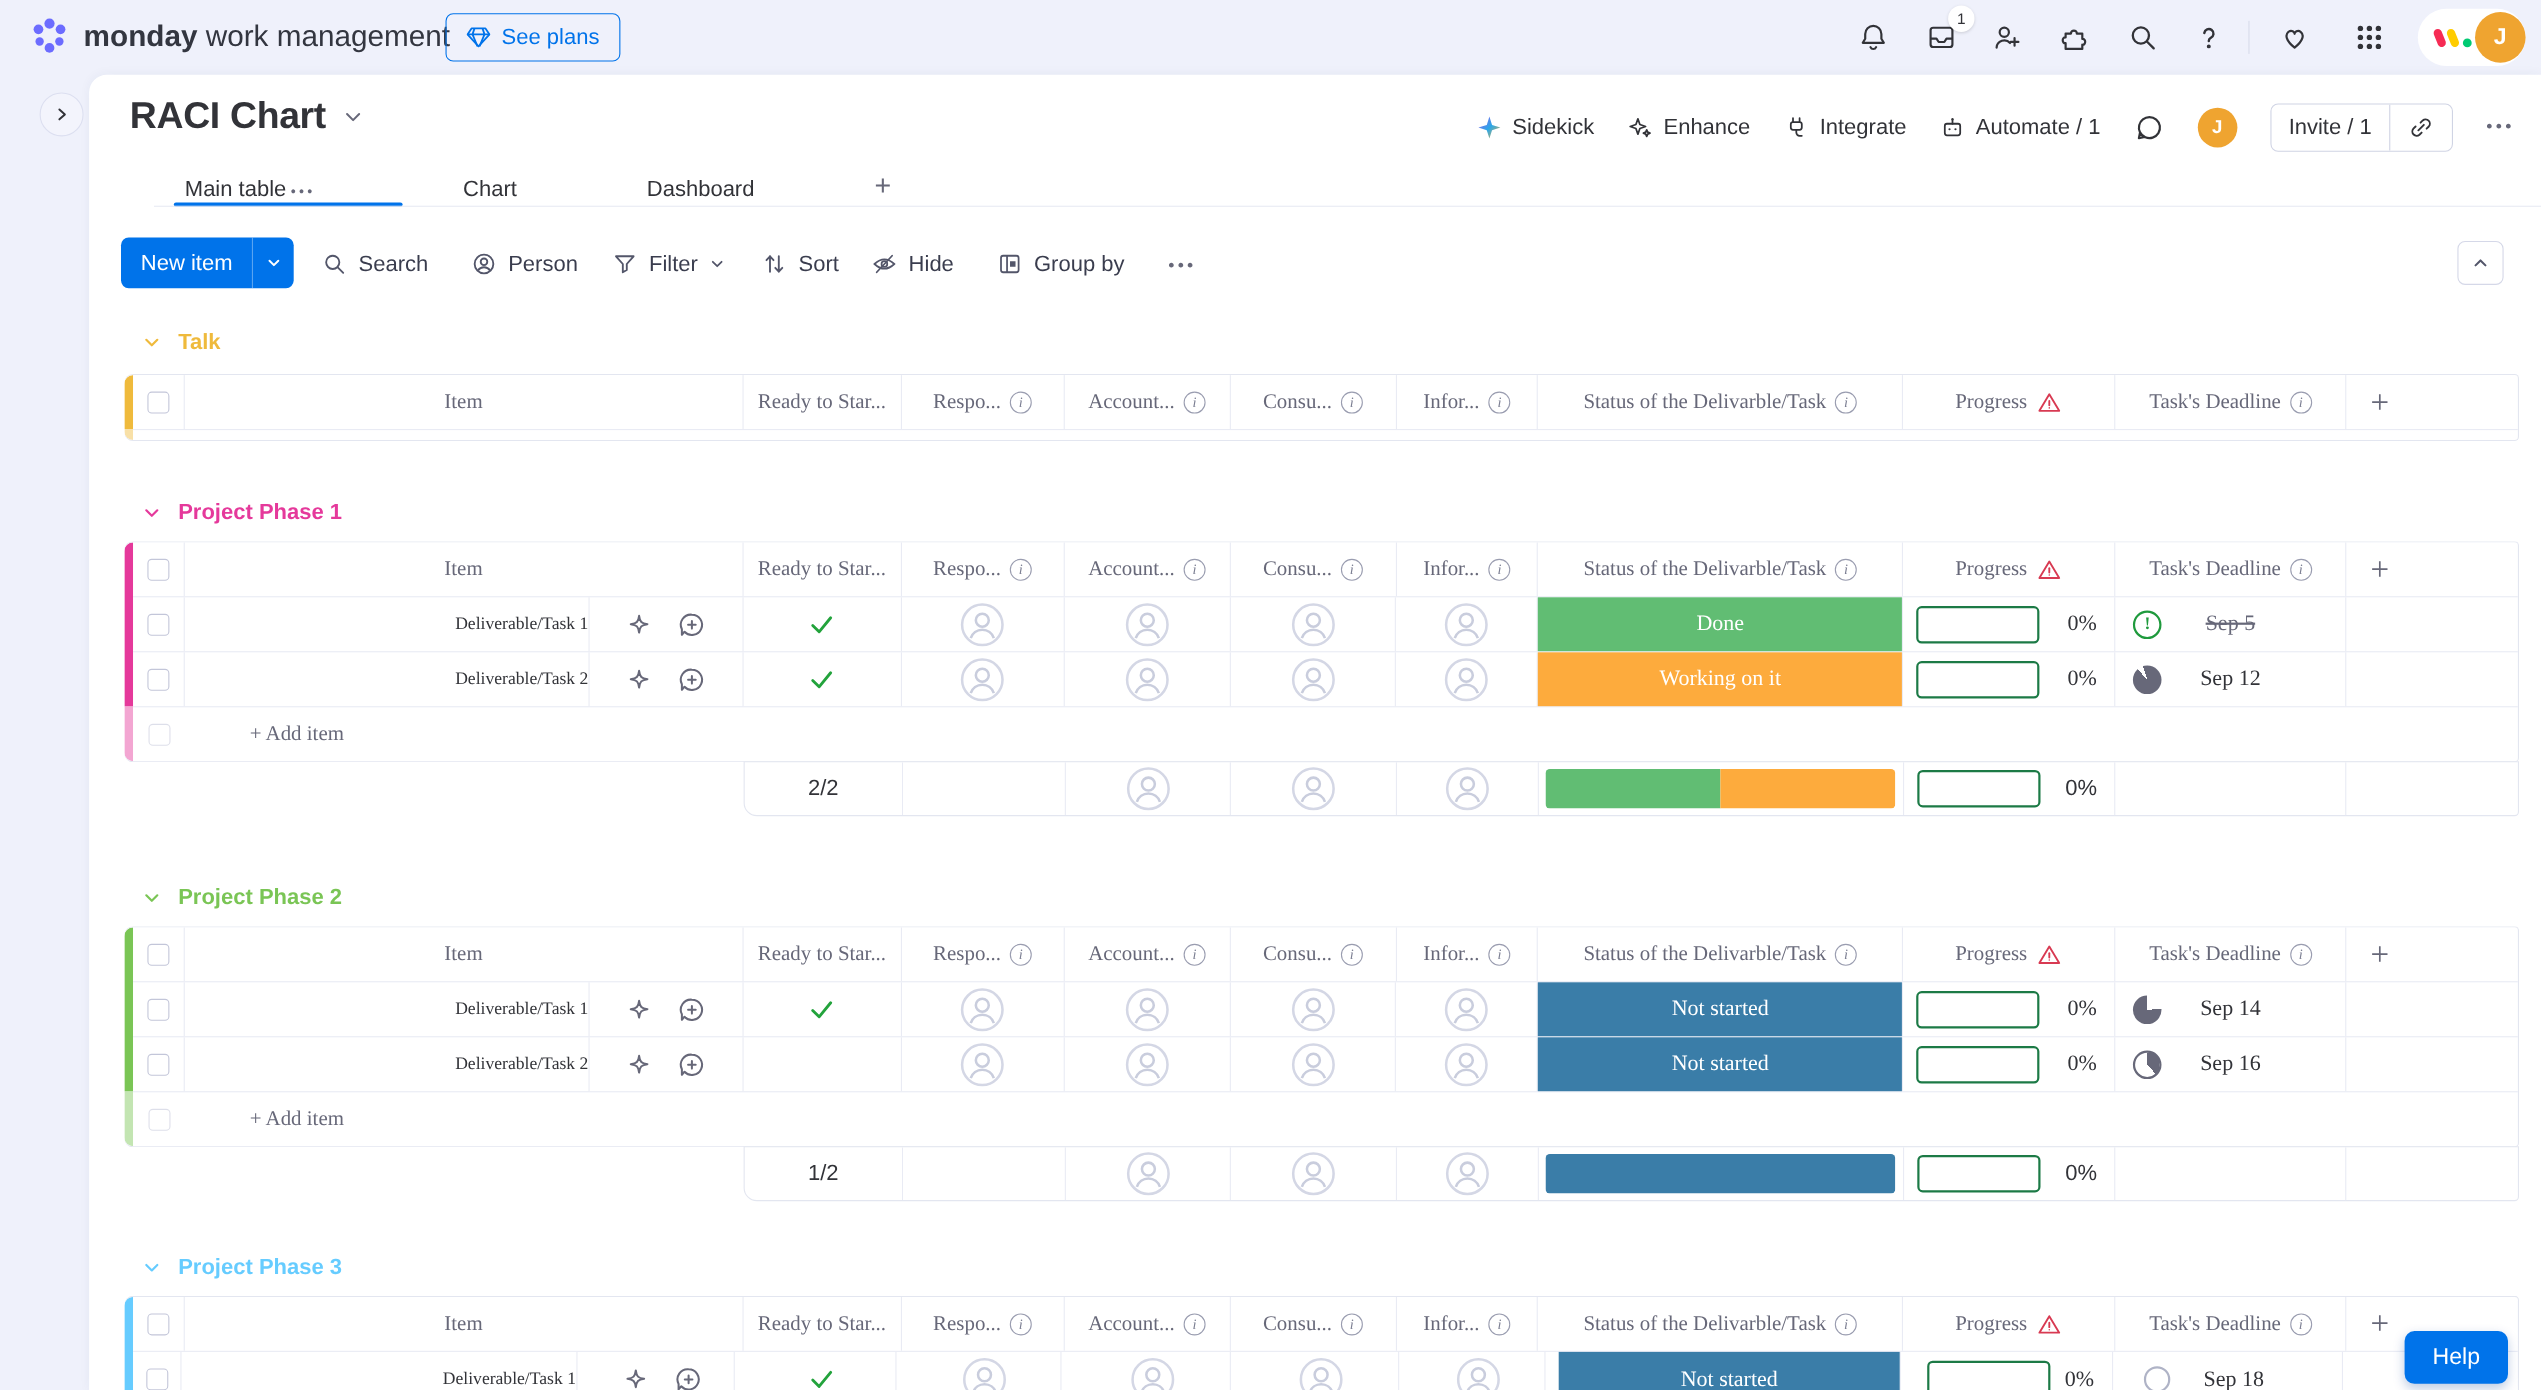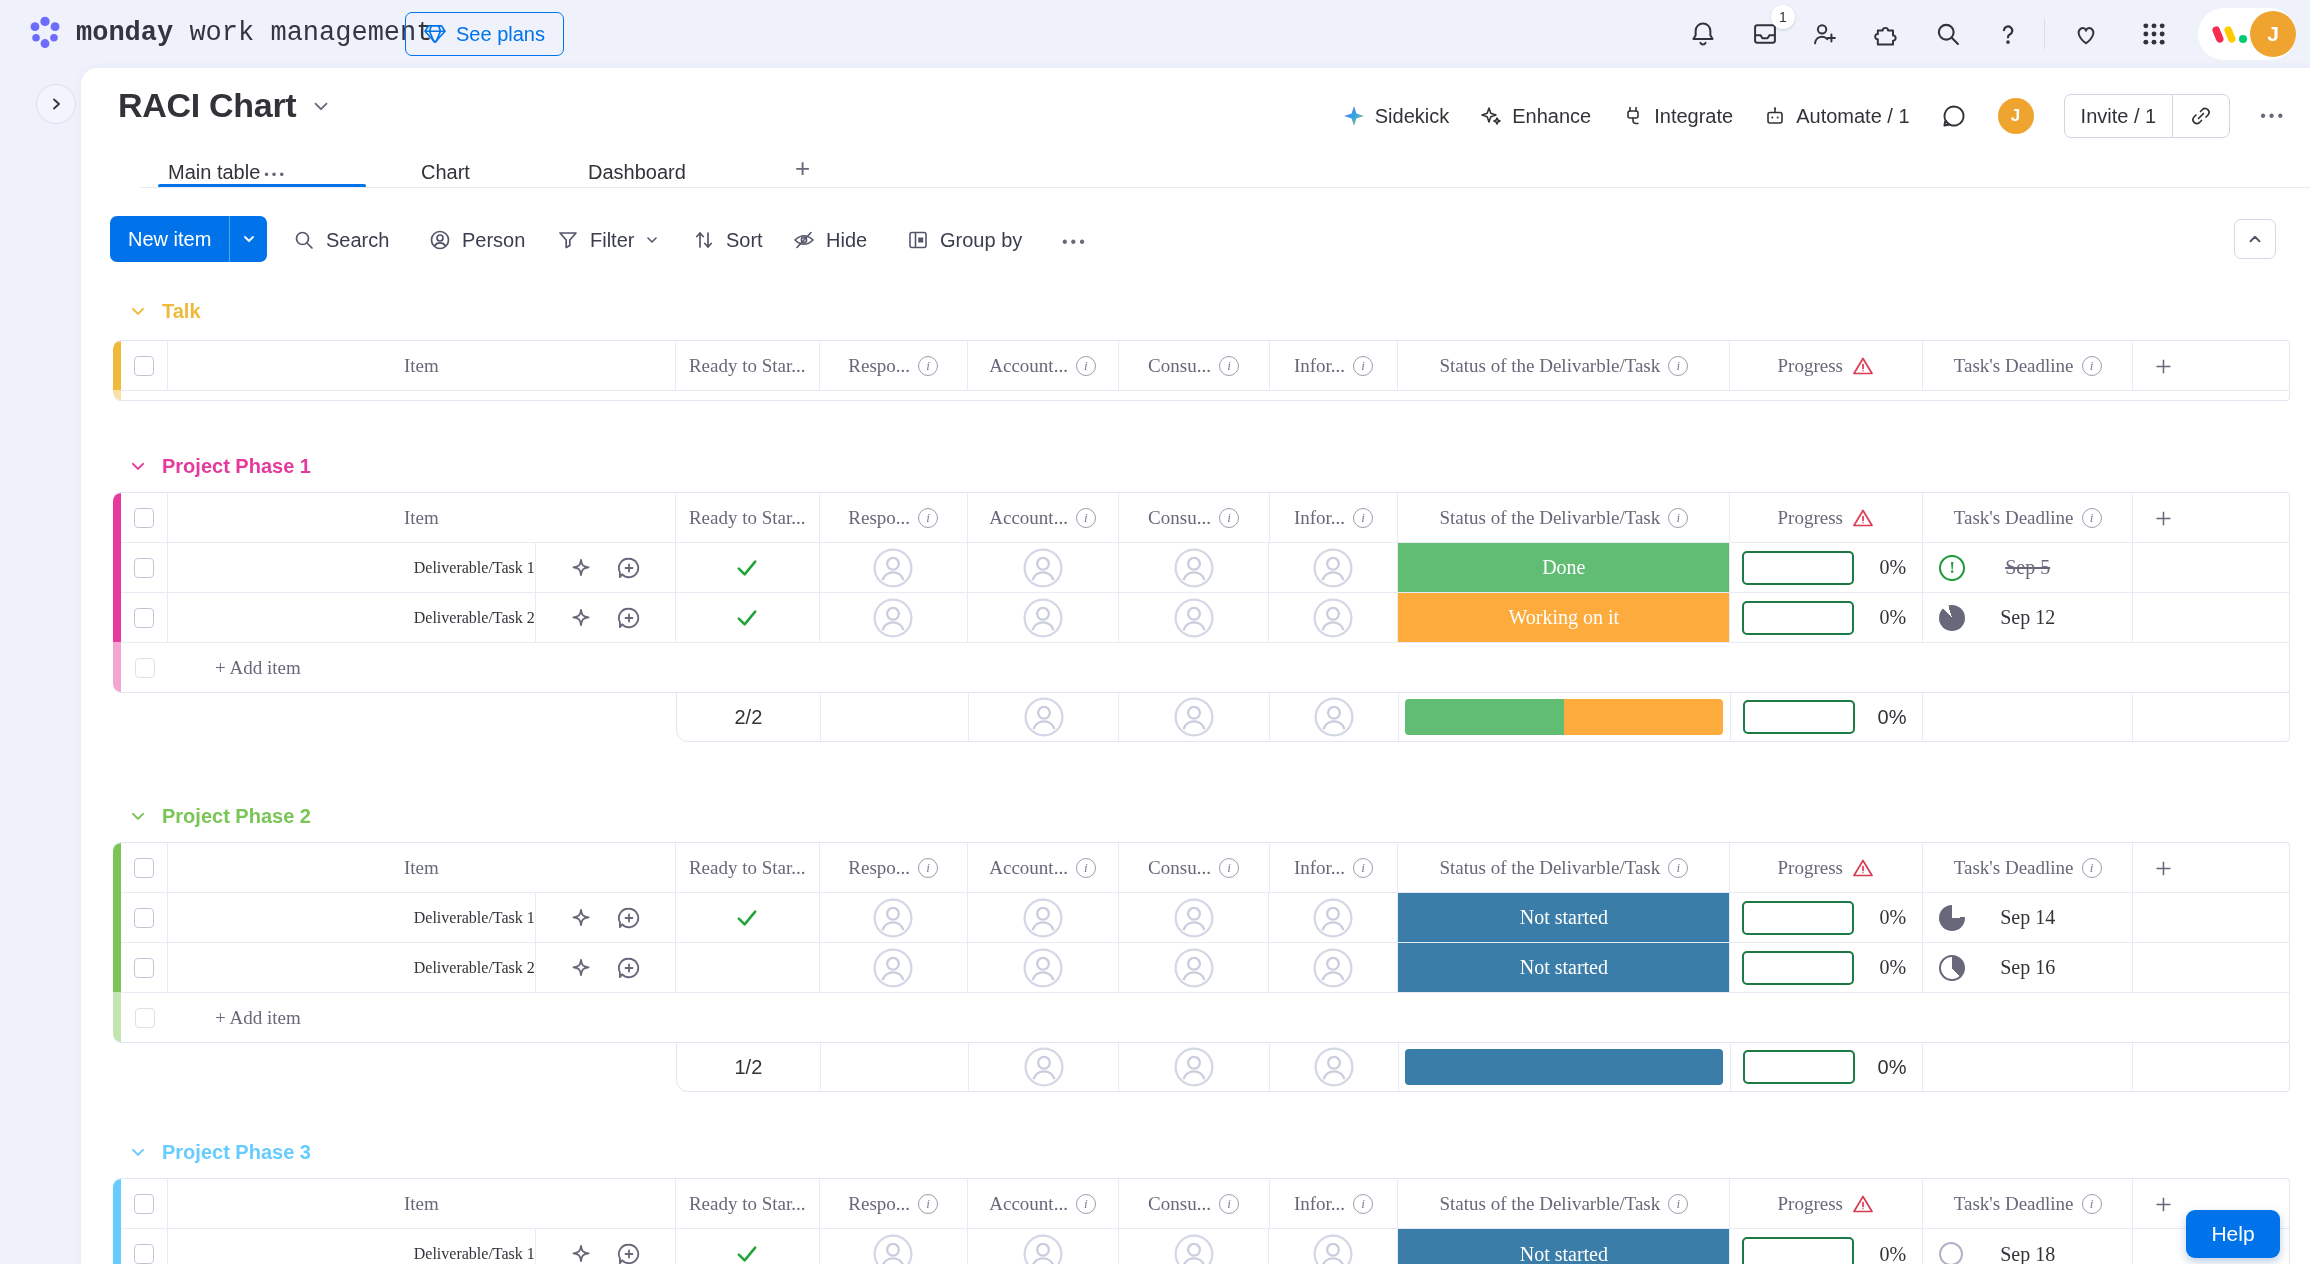--- a/index.html
+++ b/index.html
@@ -8,21 +8,21 @@
     position:relative; overflow:hidden;
     background:#EFF1FB;
     font-family:"Liberation Sans", sans-serif;
     color:#323338;
   }
   svg { display:block; }
 
   
   .topbar { position:absolute; left:0; top:0; width:2310px; height:68px; }
   .brand { position:absolute; left:26px; top:14px; display:flex; align-items:center; gap:12px; }
-  .brand-text { font-size:27px; color:#333640; white-space:nowrap;font-family:Liberation Mono, monospace; }
+  .brand-text { font-size:27px; color:#333640; white-space:nowrap; }
   .brand-text b { font-weight:800; }
   .see-plans { position:absolute; left:405px; top:12px; height:44px; padding:0 18px;
     display:flex; align-items:center; gap:10px; border:1px solid #0073EA; border-radius:7px;
     color:#0073EA; font-size:20px; background:transparent; cursor:pointer; }
   .tb-ic { position:absolute; top:14px; width:40px; height:40px; display:grid; place-items:center; cursor:pointer; }
   .tb-badge { position:absolute; left:26px; top:-9px; width:24px; height:24px; border-radius:50%;
     background:#fff; box-shadow:0 1px 3px rgba(0,0,0,.15); display:grid; place-items:center;
     font-size:14px; color:#323338; }
   .tb-divider { position:absolute; left:2044px; top:19px; width:1px; height:30px; background:#D8DBEA; }
   .tb-pill { position:absolute; left:2198px; top:8px; width:98px; height:52px; background:#fff;
@@ -71,21 +71,21 @@
   .gchev { cursor:pointer; display:grid; place-items:center; }
 
   
   .gtable { position:absolute; left:113px; width:2177px; background:#fff;
     border:1px solid #E3E6F0; border-left:none; border-radius:8px 4px 4px 8px; overflow:hidden; }
   .gbar { position:absolute; left:0; top:0; bottom:0; width:8px; display:flex; flex-direction:column;
     border-radius:8px 0 0 8px; overflow:hidden; }
   .gbar .dim { opacity:.45; }
   .rows { margin-left:8px;font-family:Liberation Serif, serif; }
   .row { display:flex; height:50px; border-bottom:1px solid #E9EBF4; }
-  .row:last-child { border-bottom:none; }
+  .row:last-child { border-bottom:none;gap:12px; }
   .row.sliver { height:9px; }
   .cell { border-right:1px solid #E9EBF4; display:flex; align-items:center; justify-content:center; height:100%; }
   .c-check { width:47px; }
   .c-item  { width:508px; }
   .c-name  { width:368px; justify-content:flex-end; padding-left:45px; font-size:16px; cursor:pointer; }
   .c-icons { width:140px; gap:22px; }
   .c-ready { width:144px; }
   .c-respo { width:148px; }
   .c-account { width:151px; }
   .c-consu { width:151px; }

